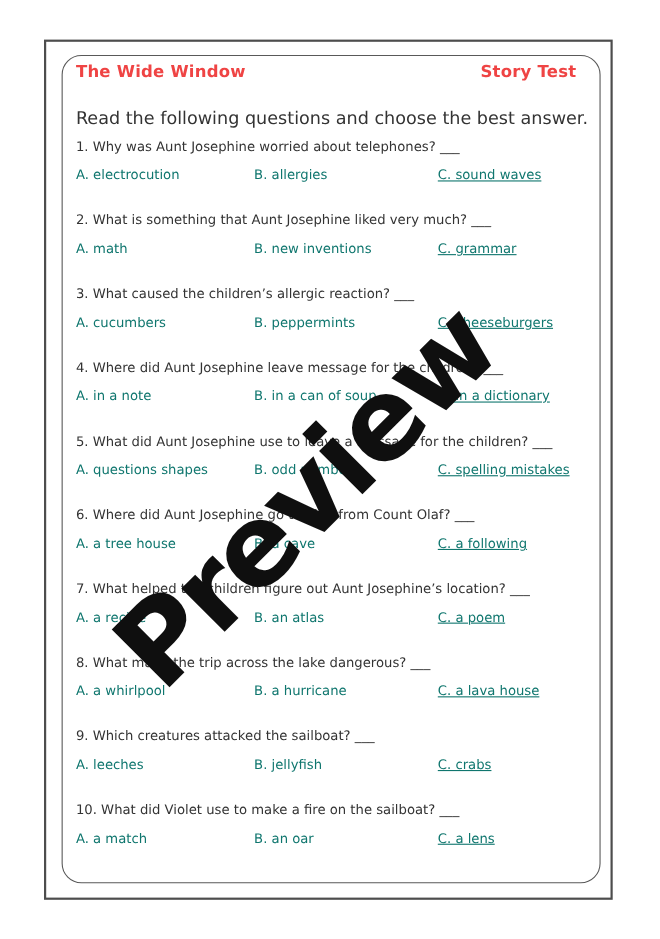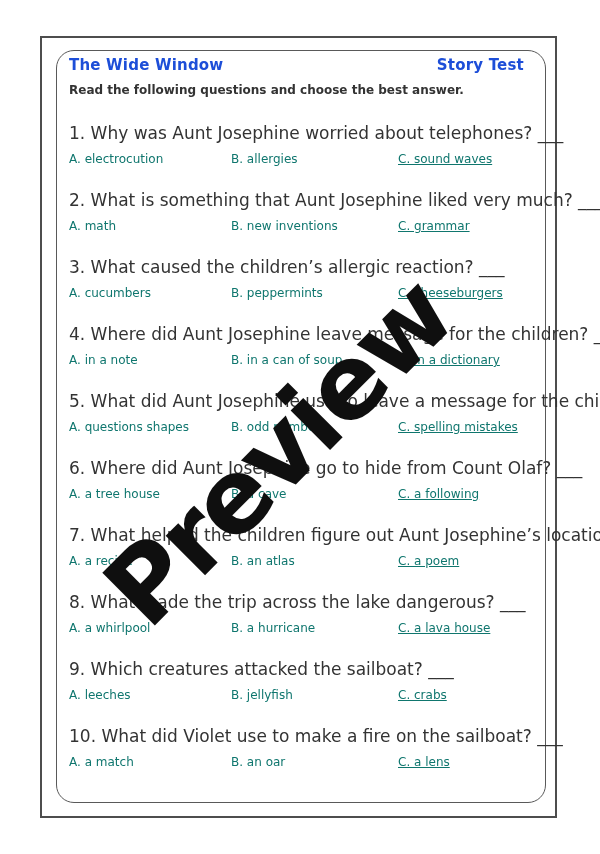--- a/index.html
+++ b/index.html
@@ -39,43 +39,42 @@
   .header-row {
     position: absolute;
     left: 12px;
     right: 21px;
     top: 5px;
     display: flex;
     justify-content: space-between;
     align-items: baseline;
     font-size: 15px;
     font-weight: bold;
-    color: #1d4ed8;
+    color: #ef4444;
     letter-spacing: 0.2px;
   }
   .instructions {
     position: absolute;
     left: 12px;
-    top: 31px;
-    font-size: 12px;
+    top: 48px;
+    font-size: 16px;
     line-height: 17px;
     color: #333333;
-    font-weight: bold;
   }
   .questions {
     position: absolute;
     left: 12px;
     top: 74px;
     right: 4px;
   }
   .q-block {
     margin-bottom: 24px;
   }
   .q-line {
-    font-size: 17px;
+    font-size: 12px;
     line-height: 17px;
     color: #333333;
     white-space: nowrap;
   }
   .opts {
     position: relative;
     height: 17px;
     margin-top: 9px;
     font-size: 12px;
     line-height: 17px;

